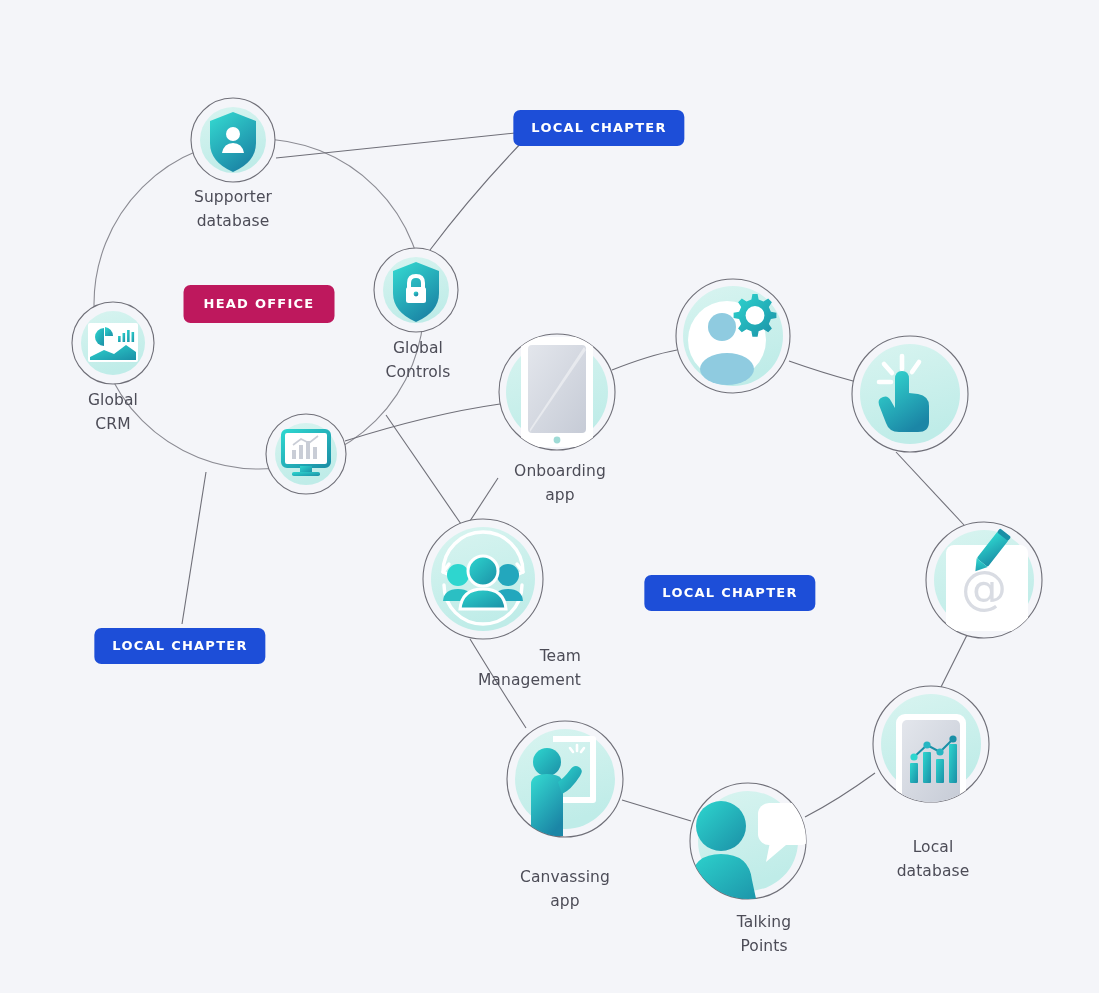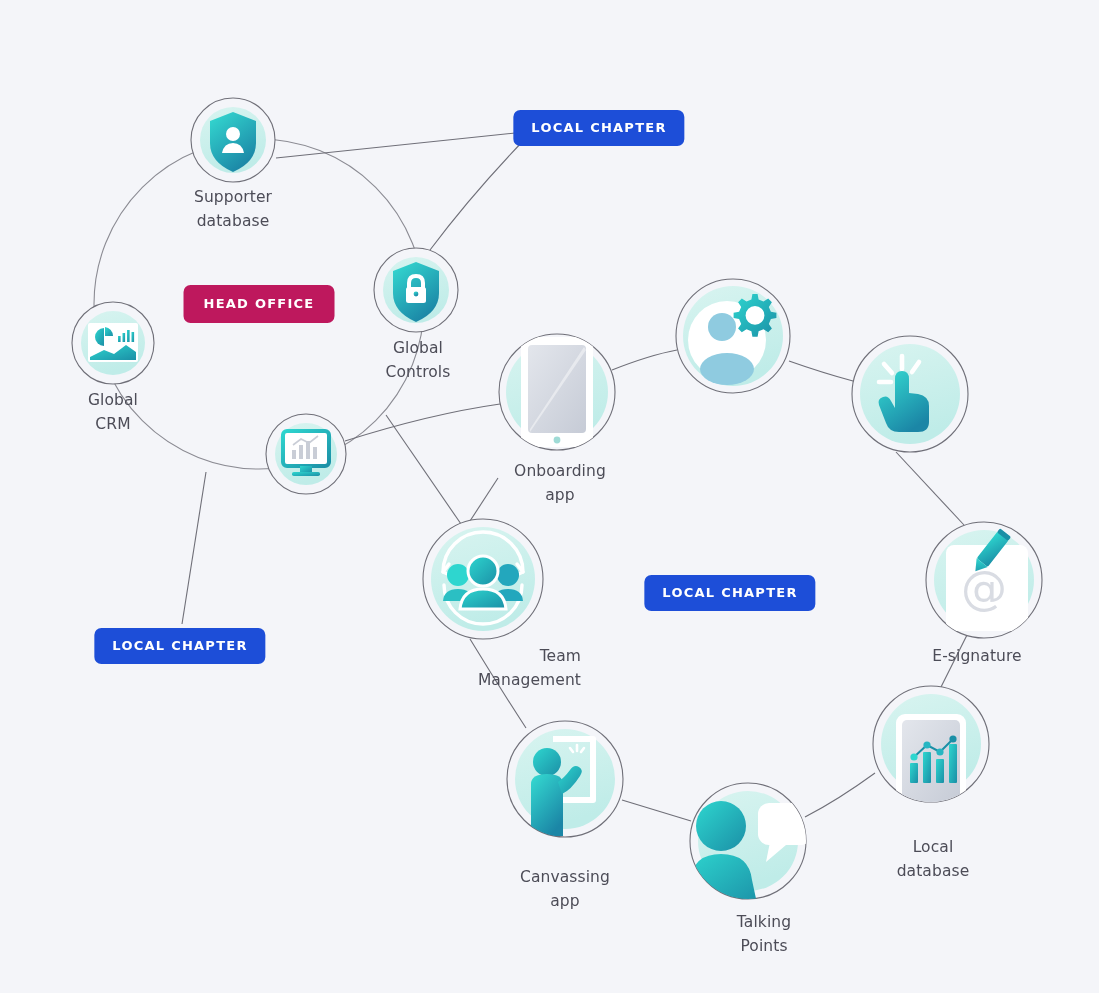--- a/index.html
+++ b/index.html
@@ -306,21 +306,20 @@
   </svg>
 
   <div class="node-label" style="left:233px; top:185px; width:160px;">Supporter
 database</div>
   <div class="node-label" style="left:113px; top:388px; width:160px;">Global
 CRM</div>
   <div class="node-label" style="left:418px; top:336px; width:160px;">Global
 Controls</div>
   <div class="node-label" style="left:560px; top:459px; width:190px;">Onboarding
 app</div>
-  <div class="node-label" style="left:977px; top:644px; width:190px;">E-signature</div>
   <div class="node-label" style="left:481px; top:644px; width:200px;text-align:right;">Team
 Management</div>
   <div class="node-label" style="left:933px; top:808px; width:170px;margin-top:27px;">Local
 database</div>
   <div class="node-label" style="left:565px; top:845px; width:190px;margin-top:20px;">Canvassing
 app</div>
   <div class="node-label" style="left:764px; top:910px; width:170px;">Talking
 Points</div>
 
   <div class="badge badge-local" style="left:599px; top:128px;">LOCAL CHAPTER</div>

